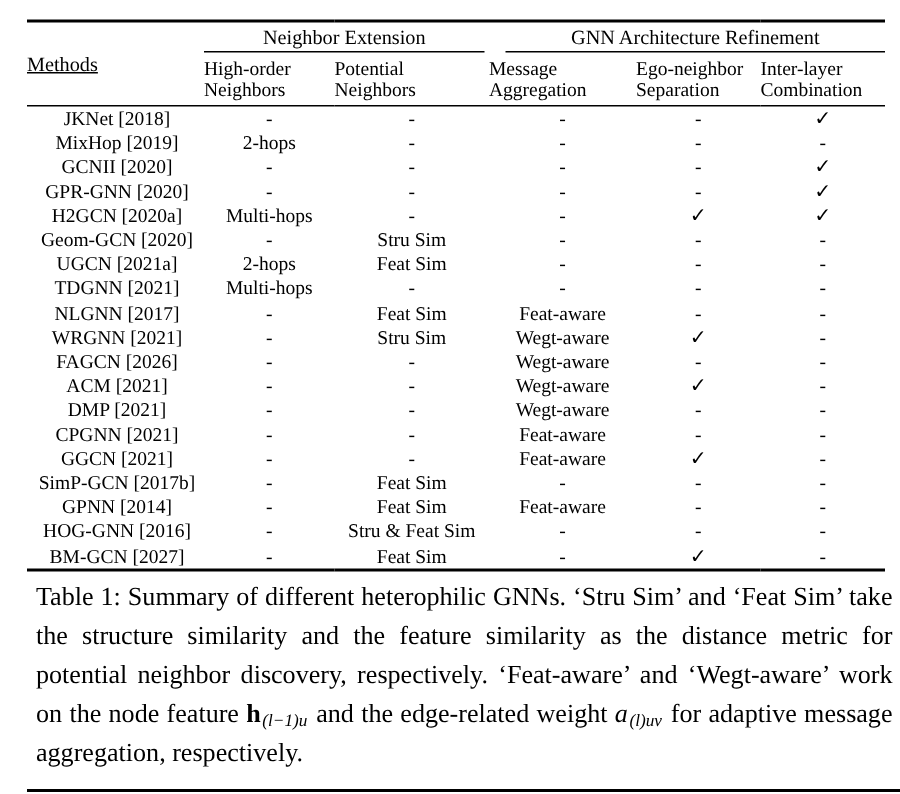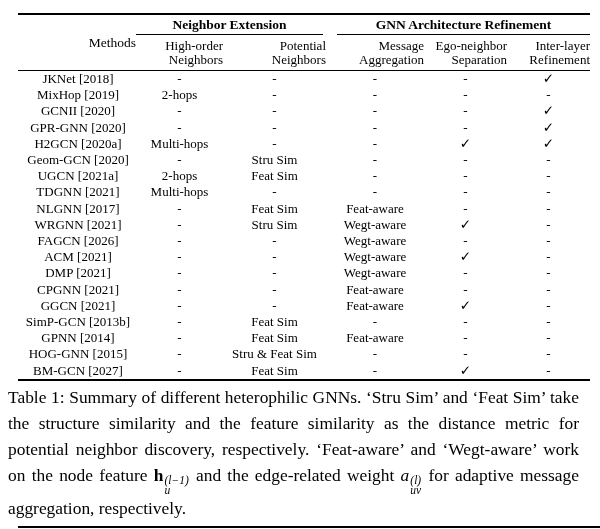--- a/index.html
+++ b/index.html
@@ -24,42 +24,43 @@
     border-collapse: collapse;
     table-layout: fixed;
     border-top: 2px solid #000;
     border-bottom: 2px solid #000;
   }
   table.gnn th, table.gnn td {
     padding: 0;
     font-weight: normal;
   }
   th.methods-h {
-    text-align: right;
+    text-align: left;
     vertical-align: middle;
     font-weight: bold;
     font-size: 13.5px;
     padding-left: 2px;
     border-bottom: 1.5px solid #000;
+    text-decoration: underline;
   }
   tr.r1 th.grp {
     vertical-align: top;
     font-size: 13.5px;
     height: 21px;
   }
   .grp-inner {
-    font-weight: bold;
+    font-weight: normal;
     text-align: center;
     padding: 2px 0 1px 0;
     border-bottom: 1px solid #000;
   }
   .grp-inner.g1 { margin: 0 3px 0 0; }
   .grp-inner.g2 { margin: 0 0 0 11px; }
   tr.r2 th.sub {
-    text-align: right;
+    text-align: left;
     font-size: 13px;
     line-height: 13.5px;
     padding: 3px 0 4px 0;
     border-bottom: 1.5px solid #000;
     vertical-align: top;
   }
   .shl { display: block; }
   tbody td {
     font-size: 13px;
     height: 16.2px;
@@ -68,34 +69,34 @@
     white-space: nowrap;
     overflow: hidden;
   }
   tbody td.method {
     text-align: center;
     padding-left: 2px;
   }
   tbody td.check { font-size: 13.5px; }
   .caption {
     position: absolute;
-    left: 8px;
+    left: 24px;
     top: 384px;
     width: 571px;
     margin: 0;
     font-size: 17.4px;
     line-height: 26px;
     text-align: justify;
   }
   .mathseg { white-space: nowrap; }
   .mbase-b { font-weight: bold; font-style: normal; }
   .mbase-i { font-style: italic; }
   .msupsub {
     display: inline-flex;
-    flex-direction: column;
+    flex-direction: row;
     align-items: flex-start;
     font-size: 11.5px;
     line-height: 9.5px;
     font-style: italic;
     vertical-align: -3px;
     margin-left: 1px;
     margin-right: 1px;
   }
   .bottom-rule {
     position: absolute;
@@ -142,21 +143,21 @@
         <th class="sub">
           <span class="shl">Message</span>
           <span class="shl">Aggregation</span>
         </th>
         <th class="sub">
           <span class="shl">Ego-neighbor</span>
           <span class="shl">Separation</span>
         </th>
         <th class="sub">
           <span class="shl">Inter-layer</span>
-          <span class="shl">Refinement</span>
+          <span class="shl">Combination</span>
         </th>
       </tr>
     </thead>
     <tbody>
         <tr>
           <td class="method">JKNet [2018]</td>
           <td>-</td>
           <td>-</td>
           <td>-</td>
           <td>-</td>
@@ -268,37 +269,37 @@
         </tr>
         <tr>
           <td class="method">GGCN [2021]</td>
           <td>-</td>
           <td>-</td>
           <td>Feat-aware</td>
           <td class="check">✓</td>
           <td>-</td>
         </tr>
         <tr>
-          <td class="method">SimP-GCN [2013b]</td>
+          <td class="method">SimP-GCN [2017b]</td>
           <td>-</td>
           <td>Feat Sim</td>
           <td>-</td>
           <td>-</td>
           <td>-</td>
         </tr>
         <tr>
           <td class="method">GPNN [2014]</td>
           <td>-</td>
           <td>Feat Sim</td>
           <td>Feat-aware</td>
           <td>-</td>
           <td>-</td>
         </tr>
         <tr>
-          <td class="method">HOG-GNN [2015]</td>
+          <td class="method">HOG-GNN [2016]</td>
           <td>-</td>
           <td>Stru &amp; Feat Sim</td>
           <td>-</td>
           <td>-</td>
           <td>-</td>
         </tr>
         <tr>
           <td class="method">BM-GCN [2027]</td>
           <td>-</td>
           <td>Feat Sim</td>

